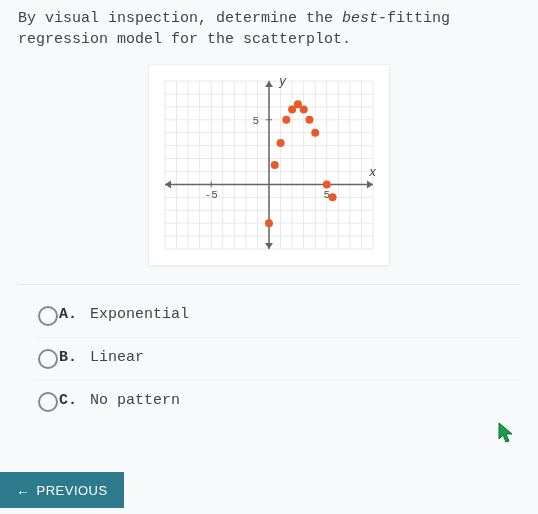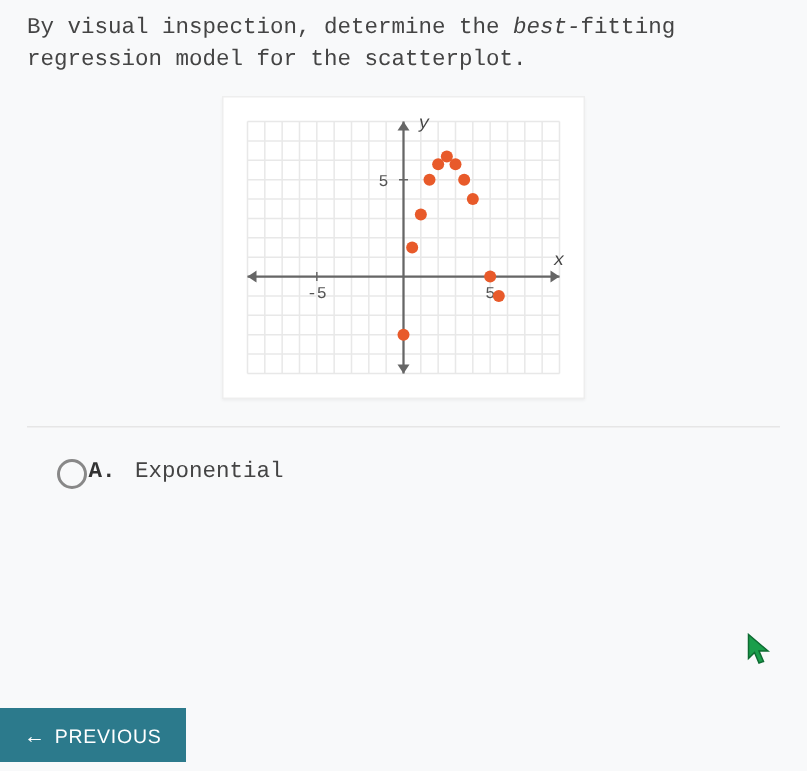--- a/index.html
+++ b/index.html
@@ -164,20 +164,28 @@
     </div>
   </div>
 
   <div class="divider"></div>
 
   <div class="options" id="options-container">
       <div class="option">
         <span class="radio"></span>
         <span class="opt-text"><span class="opt-letter">A.</span><span> Exponential</span></span>
       </div>
+      <div class="option">
+        <span class="radio"></span>
+        <span class="opt-text"><span class="opt-letter">B.</span><span> Linear</span></span>
+      </div>
+      <div class="option">
+        <span class="radio"></span>
+        <span class="opt-text"><span class="opt-letter">C.</span><span> No pattern</span></span>
+      </div>
     </div>
 
 </div>
 
 <button class="prev-btn">
   <span class="arrow-left">←</span>
   <span>PREVIOUS</span>
 </button>
 
 <svg class="cursor" width="18" height="22">

